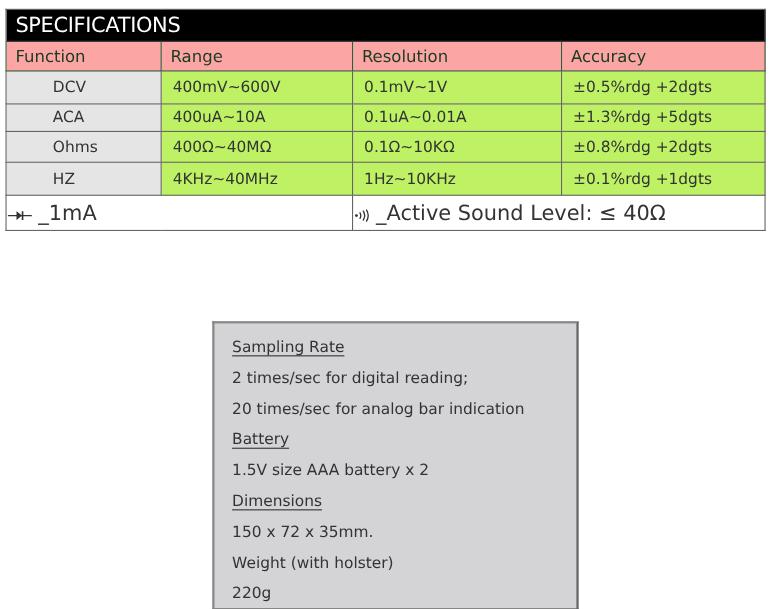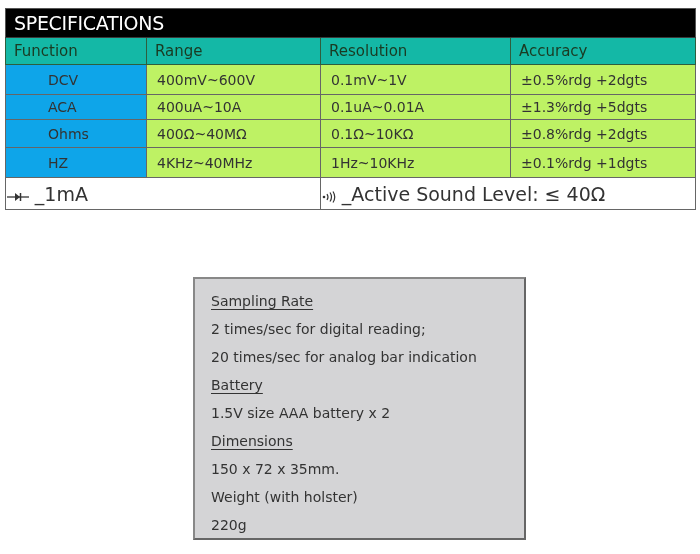--- a/index.html
+++ b/index.html
@@ -11,40 +11,40 @@
       position: absolute; left: 5px; top: 8px; width: 690px;
       border-collapse: collapse; table-layout: fixed;
       border: 1px solid #555;
     }
     .title-row td {
       background: #000000; color: #ffffff; font-size: 19px;
       height: 28px; padding: 0 0 0 8px; letter-spacing: -0.3px;
       border-bottom: 1px solid #3a3a3a;
     }
     .head-row td {
-      background: #14b8a6; color: #1a3a22; font-size: 15px;
+      background: #fca5a5; color: #1a3a22; font-size: 15px;
       height: 26px; padding: 0 0 0 8px; border: 1px solid #2e5e3e;
     }
     .data-row td {
       font-size: 14px; color: #333; padding: 0 0 0 10px;
       border: 1px solid #666; background: #bef264;
     }
-    .data-row td.fn { background: #0ea5e9; padding-left: 42px; }
+    .data-row td.fn { background: #e5e5e5; padding-left: 42px; }
     .data-row.r0 td { height: 29px; }
     .data-row.r1 td { height: 27px; }
     .data-row.r2 td { height: 32px; }
     .data-row.r3 td { height: 24px; }
     .data-row.r4 td { height: 27px; }
     .data-row.r5 td { height: 29px; }
     .foot-row td {
       height: 29px; font-size: 19px; text-align: left; border: 1px solid #666;
     }
     .sym { font-size: 12px; margin-right: 2px; }
     .info-box {
-      position: absolute; left: 193px; top: 277px; width: 333px; height: 263px;
+      position: absolute; left: 193px; top: 292px; width: 333px; height: 263px;
       background: #d4d4d6; border: 2px solid #666; border-top-color: #888; border-left-color: #888;
       box-sizing: border-box; padding: 8px 0 0 16px;
     }
     .info-line {
       font-size: 14px; color: #333; height: 28px; line-height: 28px; white-space: nowrap;
     }
     .info-line.heading span {
       text-decoration: underline; text-underline-offset: 3px;
     }
   </style>

